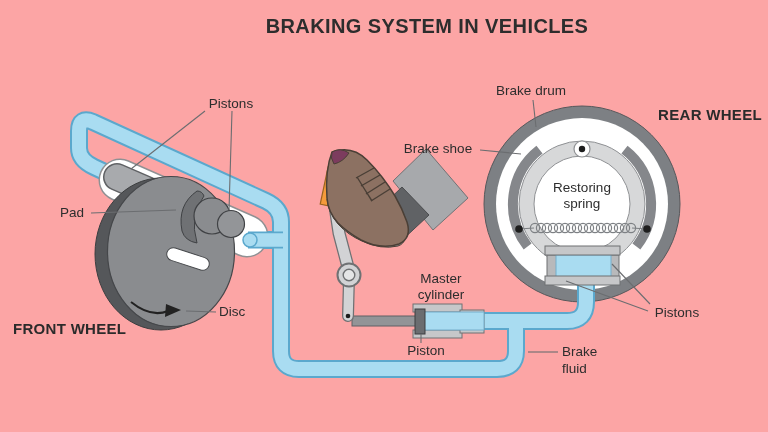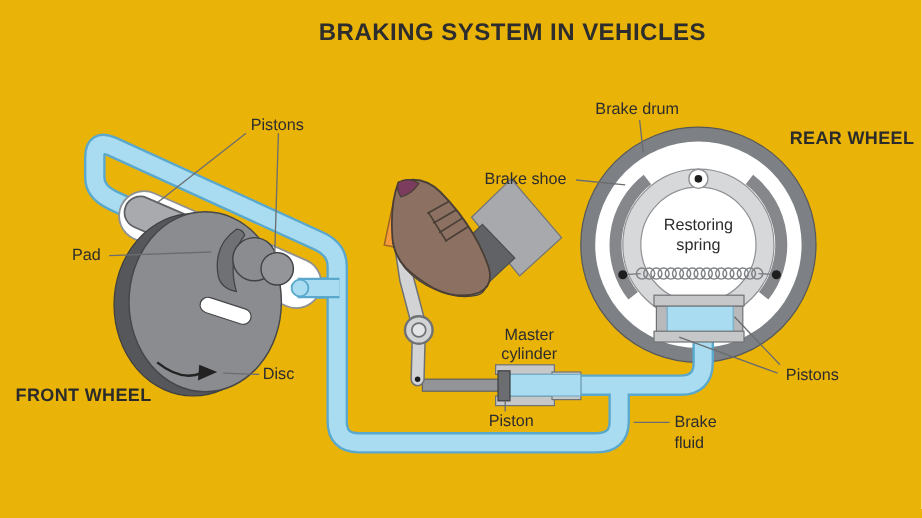--- a/index.html
+++ b/index.html
@@ -1,16 +1,16 @@
 <!DOCTYPE html>
 <html><head>
 <meta charset="utf-8">
 <style>
   html,body{margin:0;padding:0;background:#ffffff;}
-  .stage{position:relative;width:768px;height:432px;background:#eab308;overflow:hidden;}
+  .stage{position:relative;width:768px;height:432px;background:#fca5a5;overflow:hidden;}
   svg{display:block;}
   text{font-family:"Liberation Sans",sans-serif;font-size:13.5px;fill:#2d2d2d;}
   text.bold{font-weight:bold;font-size:15px;fill:#2b2b2b;letter-spacing:.3px;}
   text.title{font-size:20px;font-weight:bold;letter-spacing:.4px;}
   .leader{stroke:#6b6d70;stroke-width:1.1;fill:none;}
 </style>
 </head>
 <body>
 
 <div class="stage">

